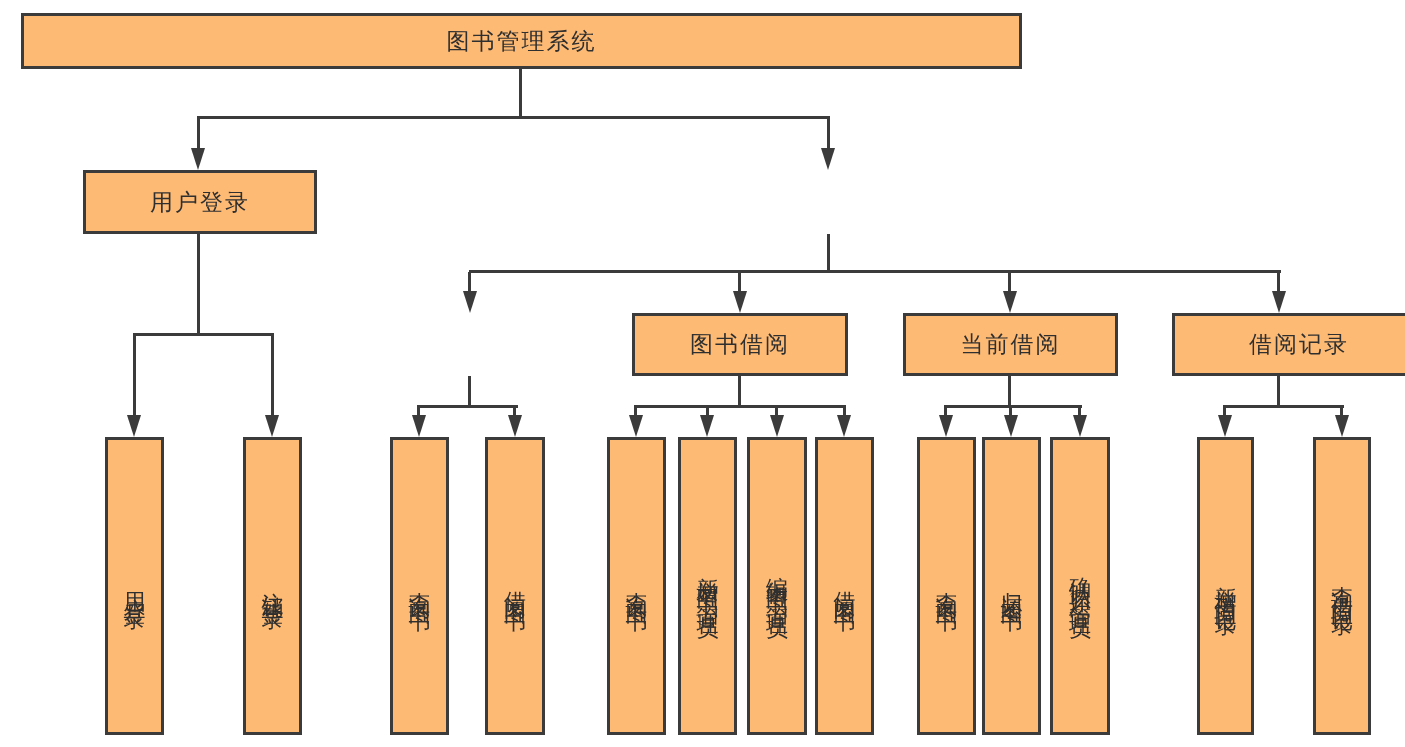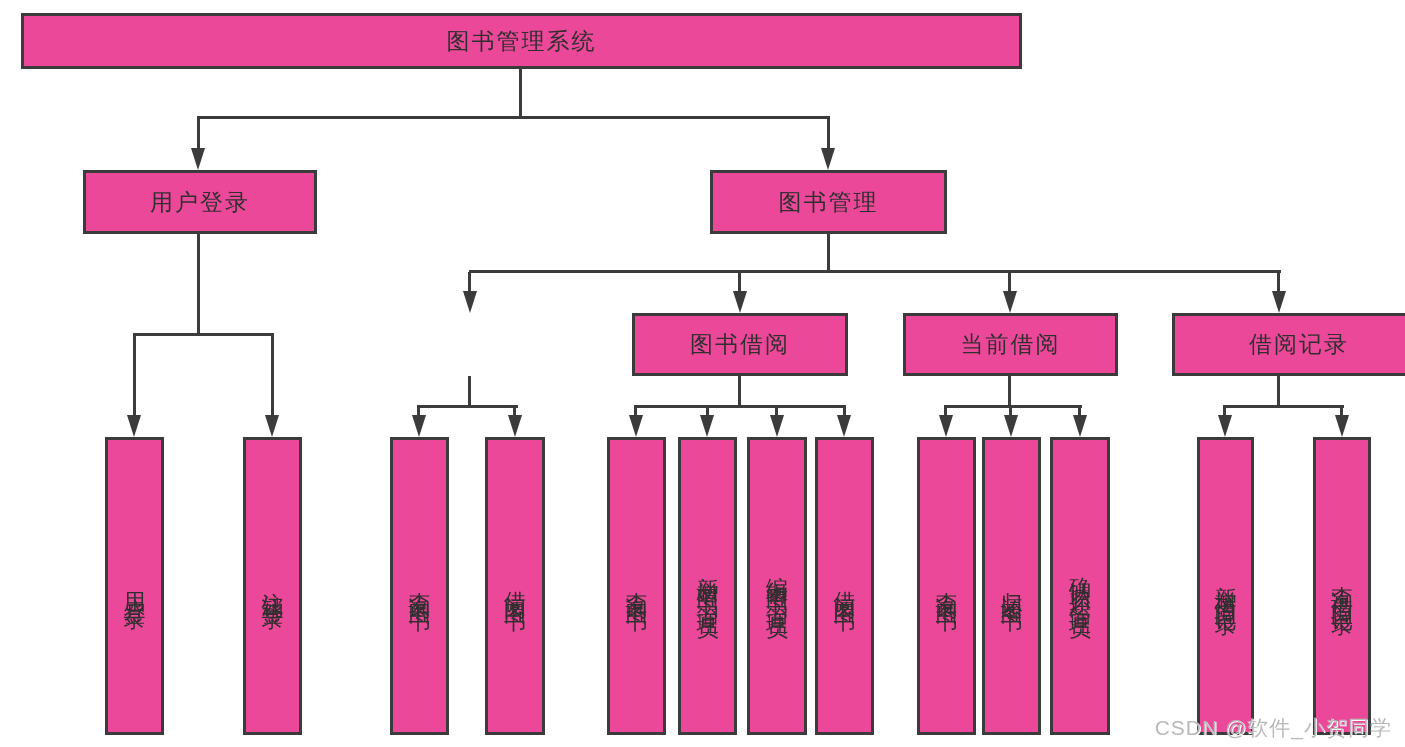--- a/index.html
+++ b/index.html
@@ -2,21 +2,21 @@
 <html style="--line: #3b3b3b; --text: #2f2f2f; --watermark: #b9b9b9; --background: #ffffff;"><head>
 <meta charset="utf-8">
 <style>
   html,body{margin:0;padding:0;background:#fff;}
   .canvas{
     position:relative;width:1405px;height:747px;background:var(--background,#fff);
     font-family:"Liberation Sans","DejaVu Sans",sans-serif;overflow:hidden;
   }
   .box{
     position:absolute;box-sizing:border-box;border:3px solid var(--line,#3b3b3b);
-    background:#ec4899;display:flex;align-items:center;justify-content:center;
+    background:#fdba74;display:flex;align-items:center;justify-content:center;
     color:var(--text,#2f2f2f);
   }
   .hnode{font-size:23px;letter-spacing:2px;font-weight:400;}
   .root{font-size:23px;}
   .leaf{font-size:22px;}
   .vtext{writing-mode:vertical-rl;text-orientation:mixed;letter-spacing:6px;line-height:1;}
   .ln{position:absolute;background:var(--line,#3b3b3b);}
   .arrow{
     position:absolute;width:0;height:0;
     border-left:7px solid transparent;border-right:7px solid transparent;
@@ -39,23 +39,20 @@
 
   <div class="ln" style="left:519px;top:67px;width:3px;height:51px"></div>
   <div class="ln" style="left:197px;top:116px;width:633px;height:3px"></div>
   <div class="ln" style="left:197px;top:118px;width:3px;height:32px"></div>
   <div class="arrow" style="left:191px;top:148px"></div>
   <div class="ln" style="left:827px;top:118px;width:3px;height:32px"></div>
   <div class="arrow" style="left:821px;top:148px"></div>
 
   <div class="box hnode" style="left:83px;top:170px;width:234px;height:64px">
     <span>用户登录</span>
-  </div>
-  <div class="box hnode" style="left:710px;top:170px;width:237px;height:64px">
-    <span>图书管理</span>
   </div>
 
   <div class="ln" style="left:197px;top:234px;width:3px;height:101px"></div>
   <div class="ln" style="left:133px;top:333px;width:141px;height:3px"></div>
   <div class="ln" style="left:133px;top:335px;width:3px;height:81px"></div>
   <div class="arrow" style="left:127px;top:415px"></div>
   <div class="ln" style="left:271px;top:335px;width:3px;height:81px"></div>
   <div class="arrow" style="left:265px;top:415px"></div>
 
   <div class="ln" style="left:827px;top:234px;width:3px;height:38px"></div>
@@ -150,15 +147,14 @@
     <span class="vtext">确认归还（管理员）</span>
   </div>
 
   <div class="box leaf" style="left:1197px;top:437px;width:57px;height:298px">
     <span class="vtext">新增借阅记录</span>
   </div>
   <div class="box leaf" style="left:1313px;top:437px;width:58px;height:298px">
     <span class="vtext">查询借阅记录</span>
   </div>
 
-  <div class="watermark">CSDN @软件_小贺同学</div>
 
 </div>
 
 </body></html>

